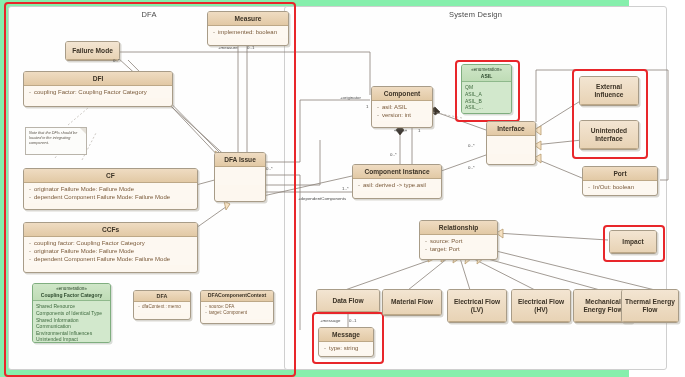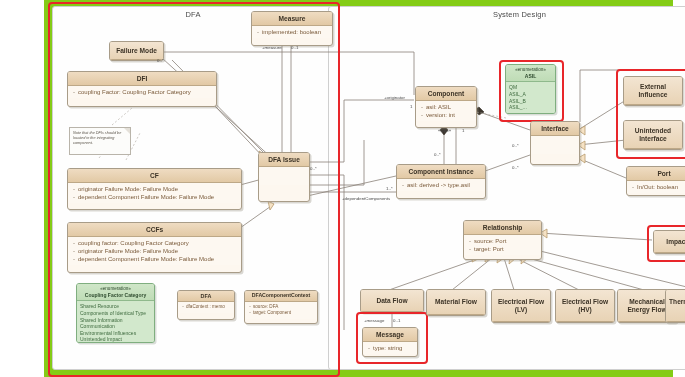--- a/index.html
+++ b/index.html
@@ -1,17 +1,17 @@
 <!DOCTYPE html>
 <html><head>
 <meta charset="utf-8">
 <style>
   html,body{margin:0;padding:0;background:#ffffff;}
   body{width:685px;height:377px;overflow:hidden;font-family:"Liberation Sans",sans-serif;}
-  #canvas{position:relative;width:629px;height:377px;background:#84cc16;margin-left:44px;}
+  #canvas{position:relative;width:629px;height:377px;background:#86efac;}
 
   
   .panel{position:absolute;background:#fefefe;border:1px solid #cfcfcf;border-radius:3px;}
   .panel-title{position:absolute;top:3px;left:0;width:100%;text-align:center;
     font-size:7.5px;color:#4a4a4a;letter-spacing:.2px;}
   .redframe{position:absolute;border:2px solid #e8262a;border-radius:4px;pointer-events:none;}
 
   
   #links{position:absolute;left:0;top:0;width:685px;height:377px;}
   .ln{stroke:#8a8278;stroke-width:.8;fill:none;}

